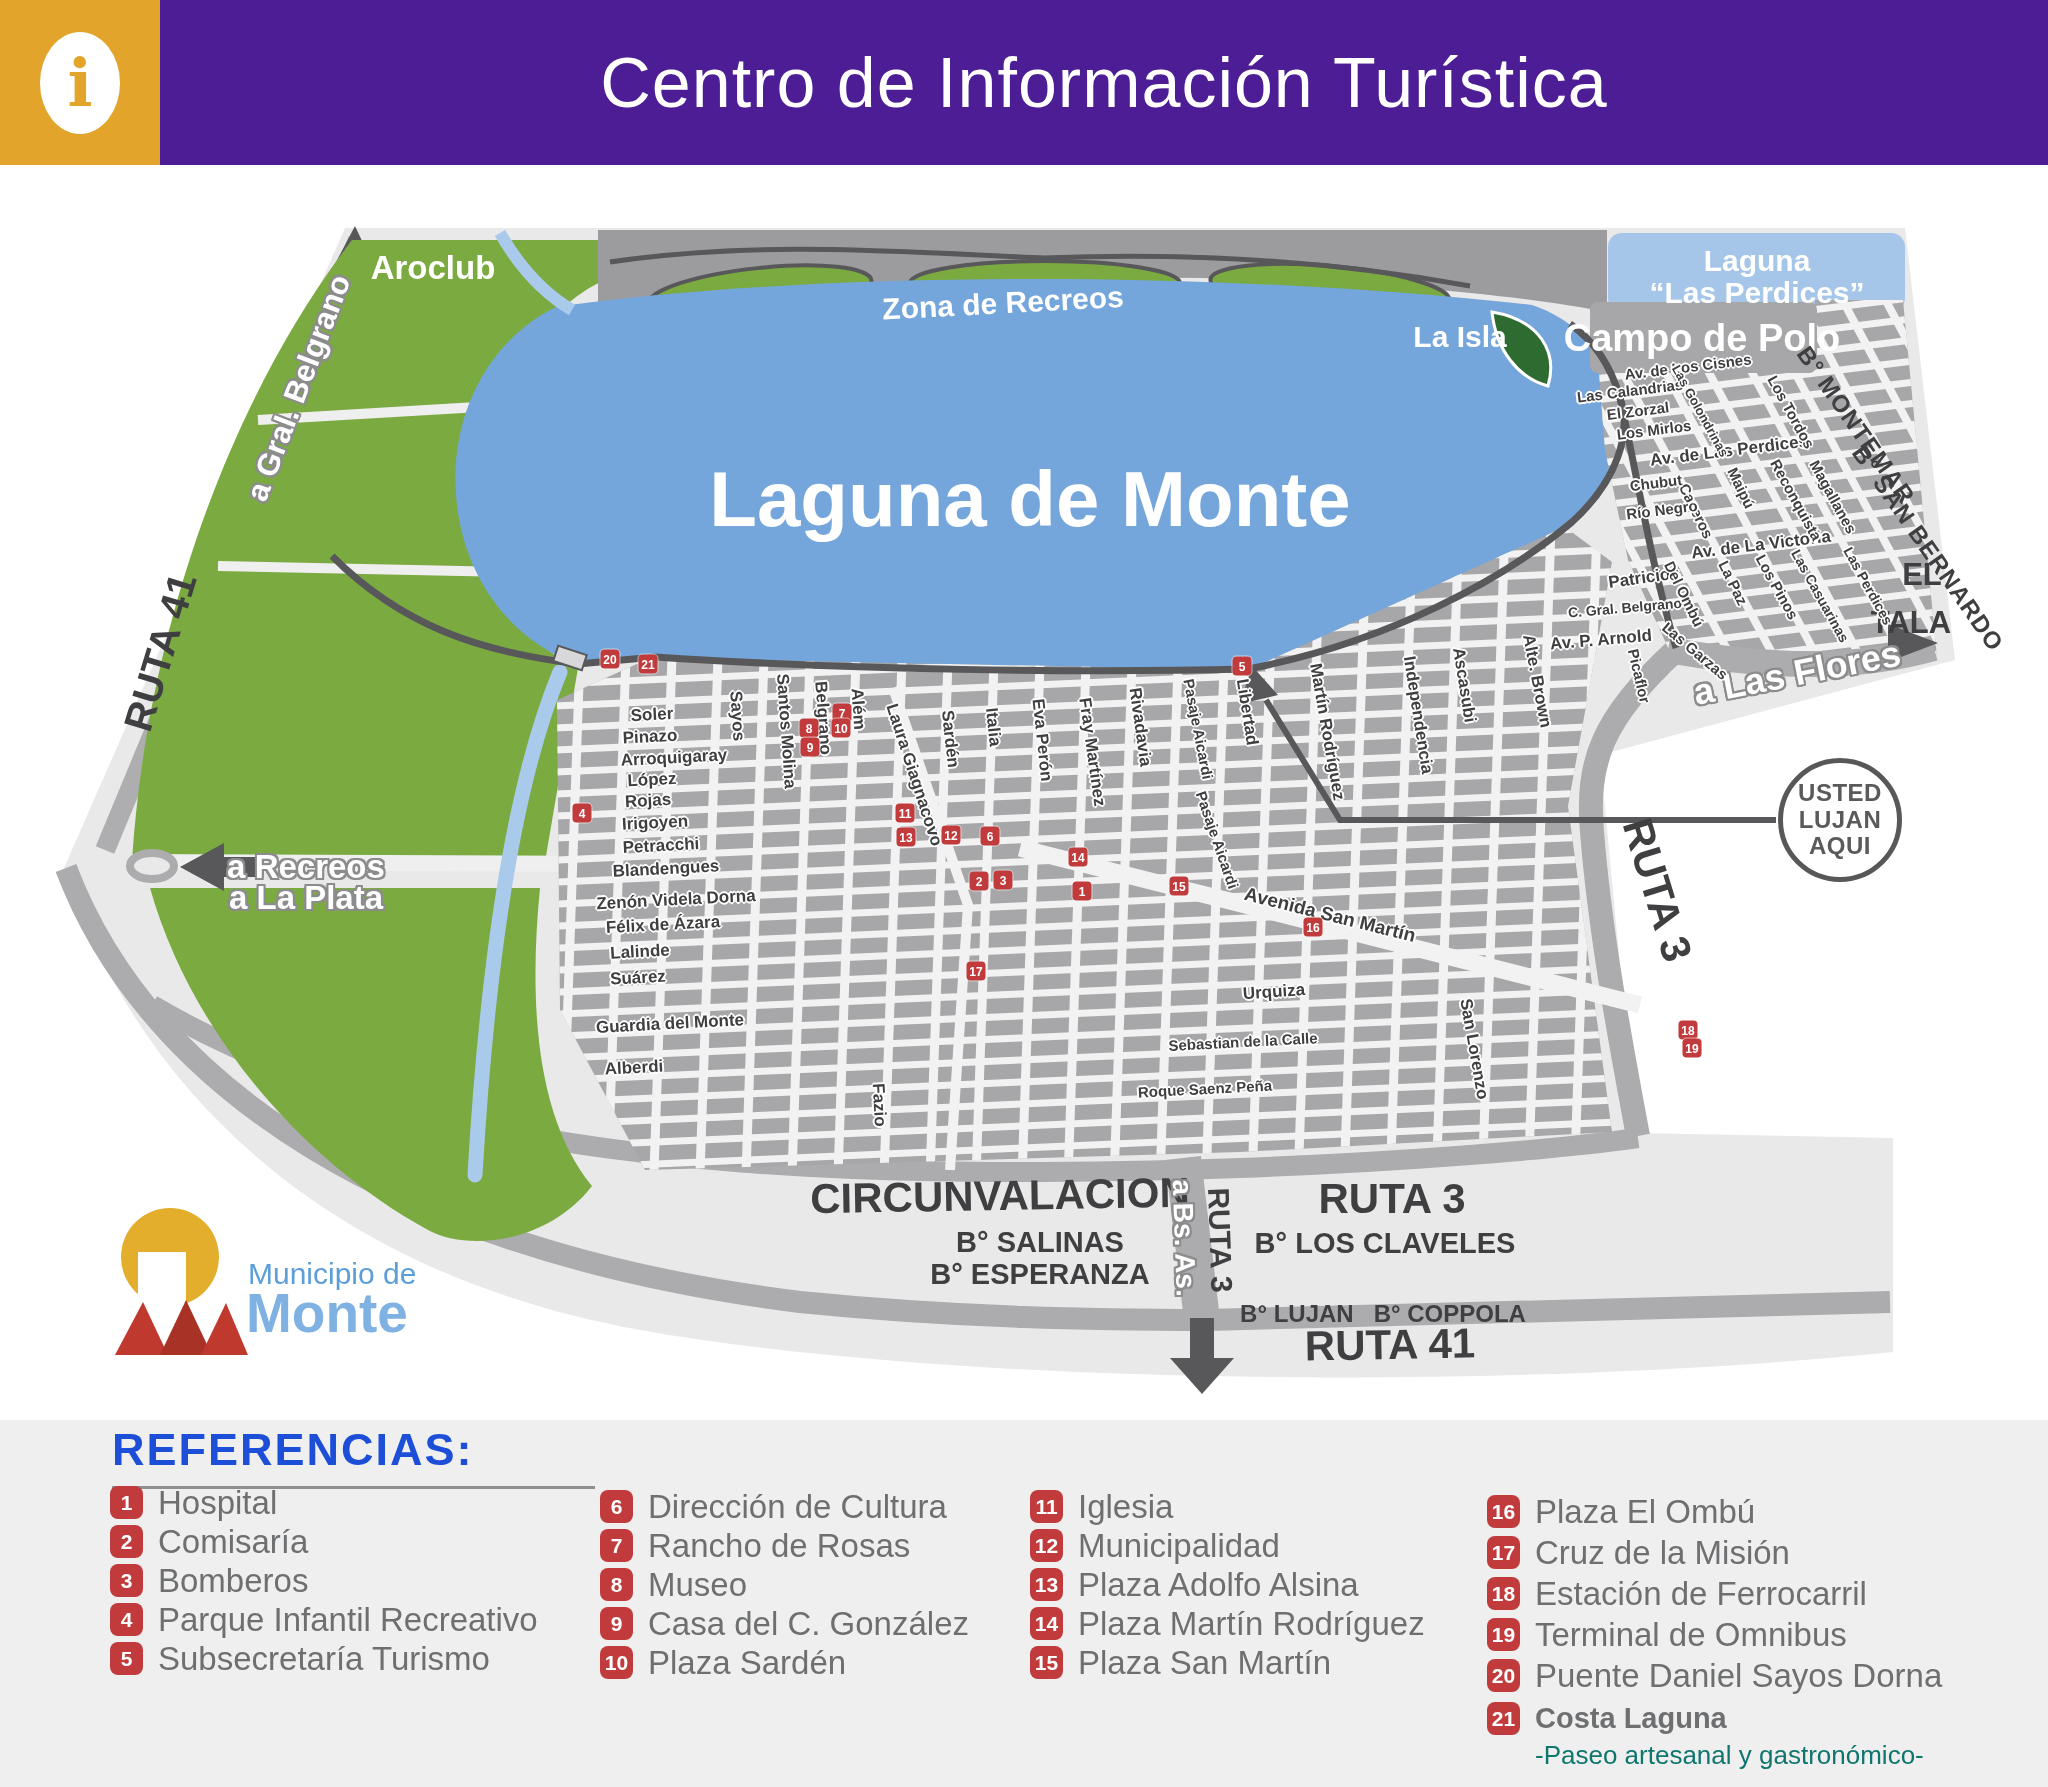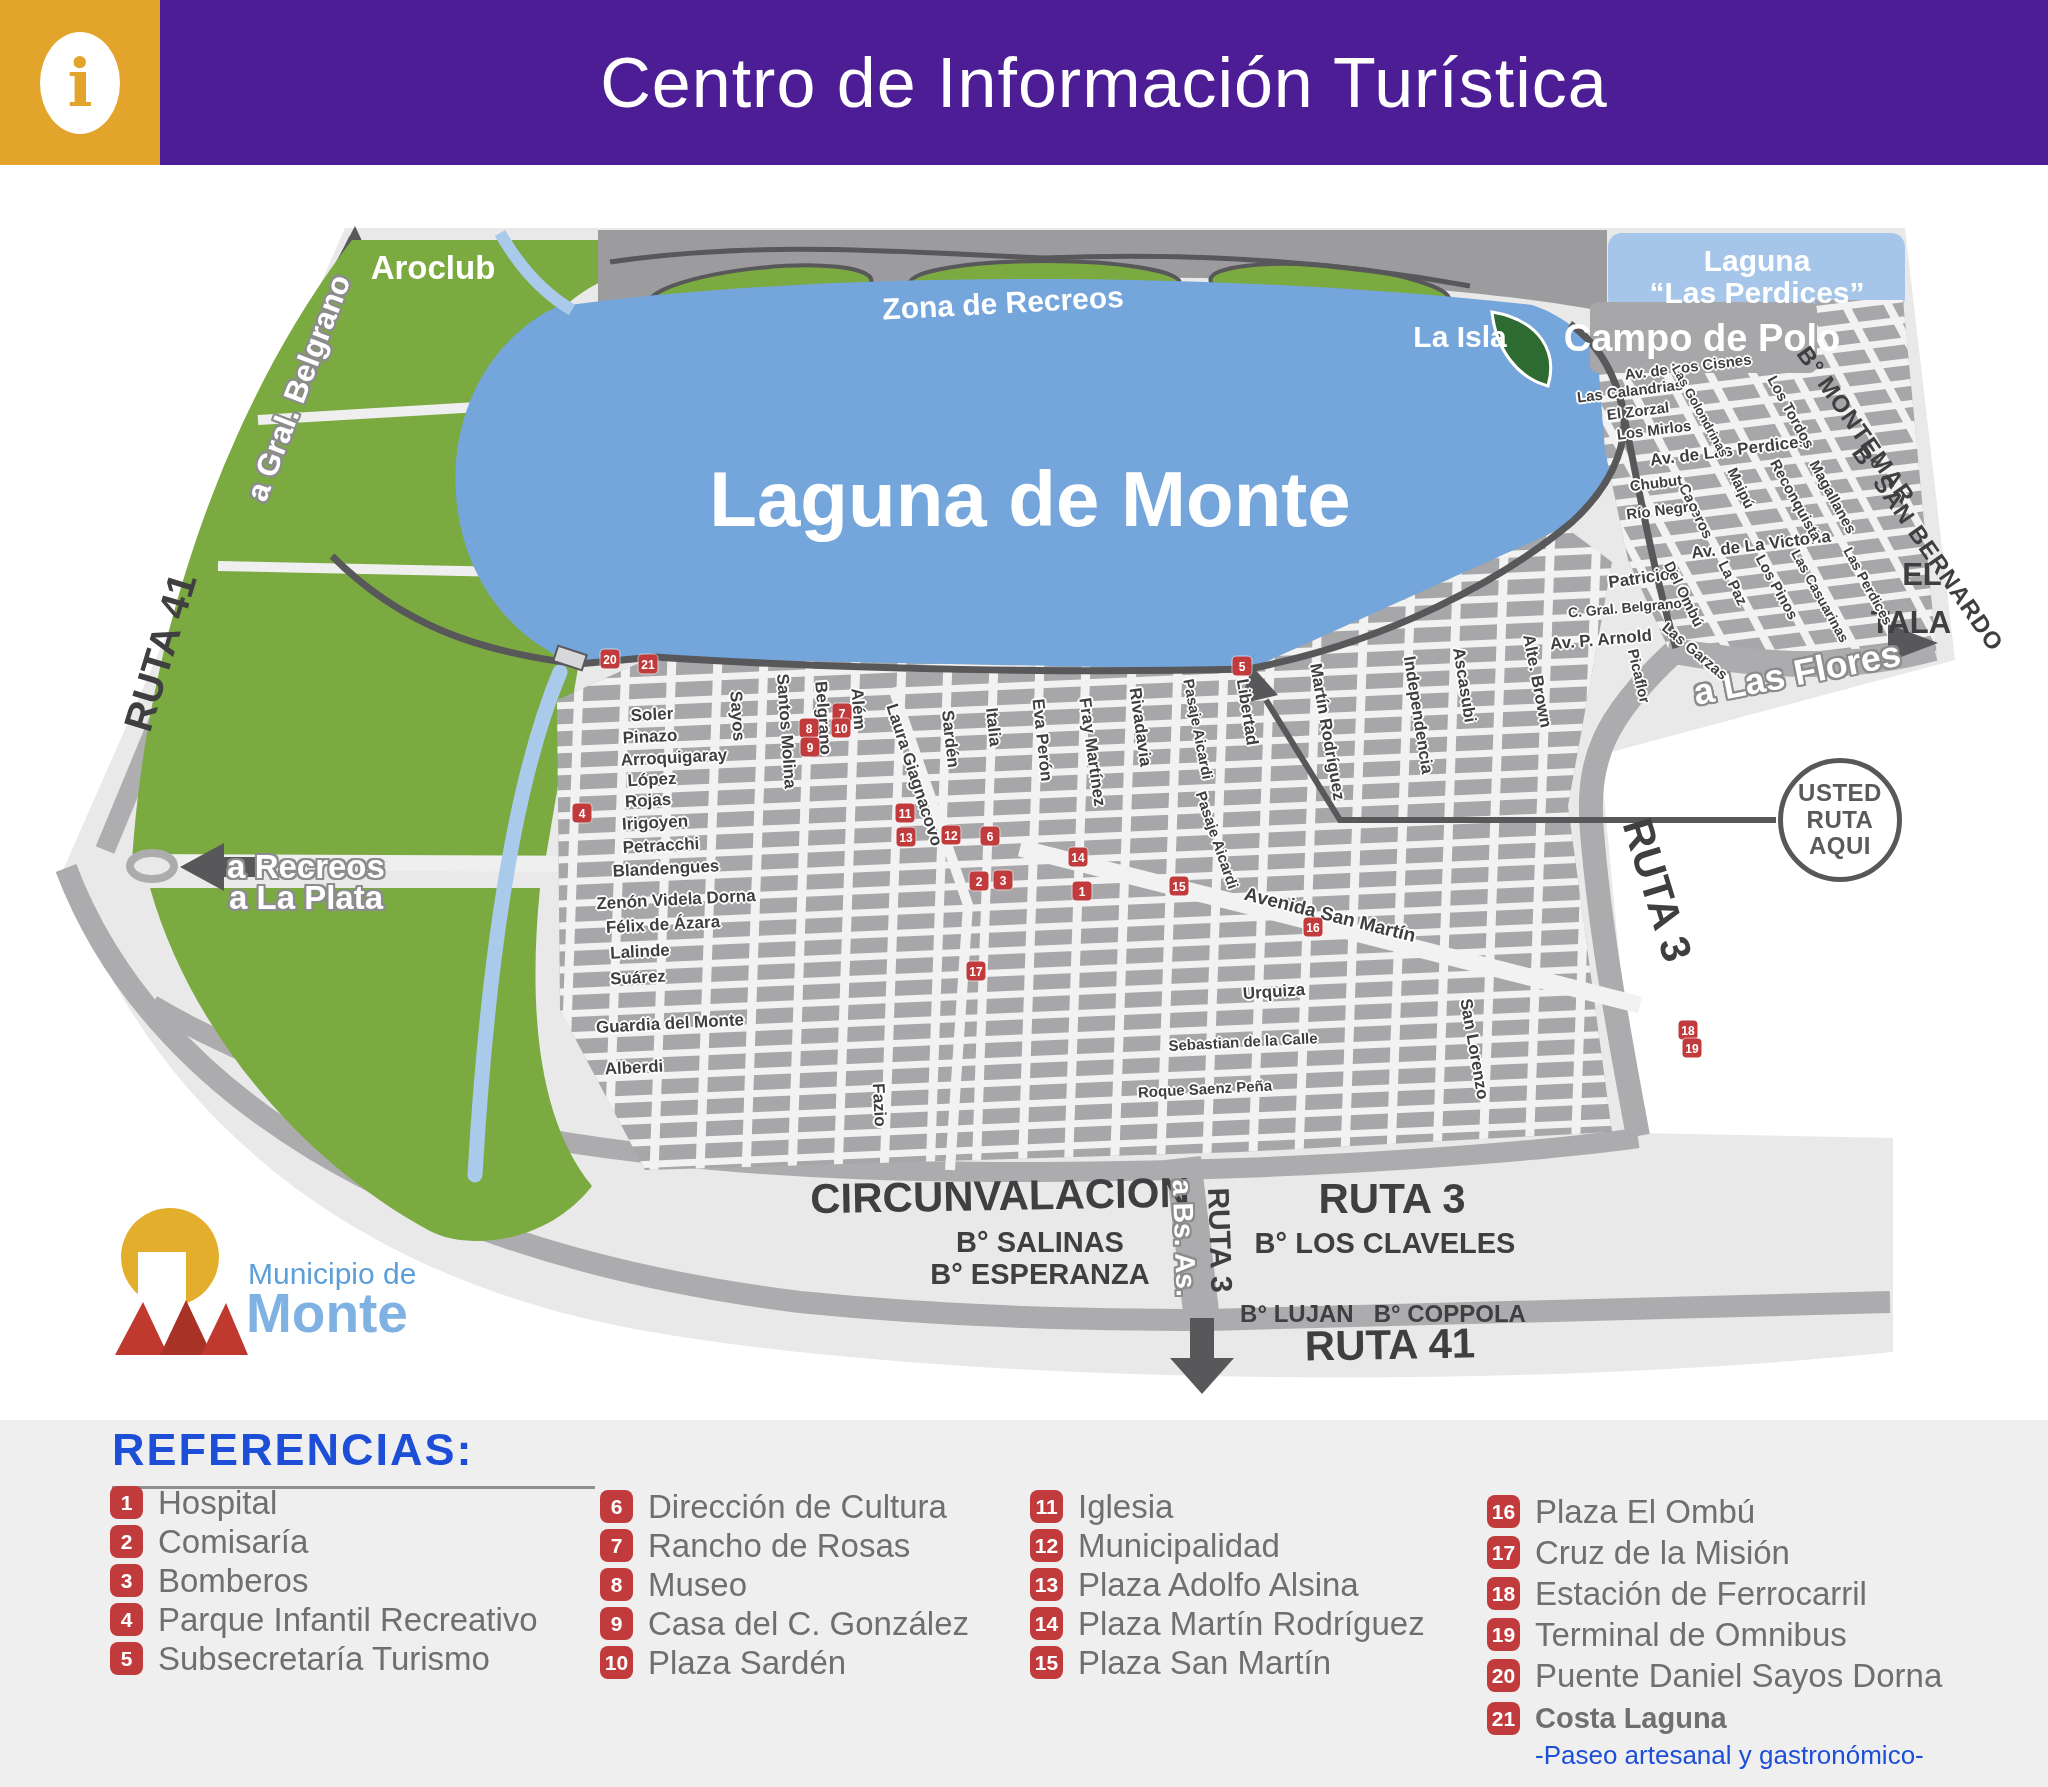--- a/index.html
+++ b/index.html
@@ -41,21 +41,21 @@
   .lcol{position:absolute;display:flex;flex-direction:column;}
   .lcol0{left:110px;top:1483px;}  .lcol1{left:600px;top:1487px;}
   .lcol2{left:1030px;top:1487px;} .lcol3{left:1487px;top:1491px;}
   .lrow{display:flex;align-items:center;height:39px;}
   .lcol3 .lrow{height:41px;}
   .lrow.tall{height:auto;align-items:flex-start;margin-top:6px;}
   .lbadge{width:33px;height:33px;min-width:33px;background:#C23B3C;border-radius:8px;color:#fff;
           font-size:21px;font-weight:bold;display:flex;align-items:center;justify-content:center;margin-right:15px;}
   .ltext{font-size:33px;color:#6E6F71;white-space:nowrap;}
   .ltext.b{font-weight:bold;font-size:29px;}
-  .lsub{font-size:26px;color:#1d4ed8;margin-top:5px;}
+  .lsub{font-size:26px;color:#0f766e;margin-top:5px;}
 </style>
 </head>
 <body>
 
 <div id="page">
 
   <svg id="map-svg" width="2048" height="1787" viewBox="0 0 2048 1787">
     <defs>
       <pattern id="ph" width="40" height="22" patternUnits="userSpaceOnUse" patternTransform="rotate(-2.5)">
           <rect width="40" height="7" fill="#F2F2F2"></rect>
@@ -270,21 +270,21 @@
       <span class="marker" style="left: 1313px; top: 927px;">16</span>
       <span class="marker" style="left: 976px; top: 971px;">17</span>
       <span class="marker" style="left: 1688px; top: 1030px;">18</span>
       <span class="marker" style="left: 1692px; top: 1048px;">19</span>
       <span class="marker" style="left: 610px; top: 659px;">20</span>
       <span class="marker" style="left: 648px; top: 664px;">21</span>
     </div>
 
   <div class="yah" id="yah">
       <div>USTED</div>
-      <div>RUTA</div>
+      <div>LUJAN</div>
       <div>AQUI</div>
     </div>
 
   <div class="legend-band"></div>
   <div class="legend-heading">REFERENCIAS:</div>
   <div id="legend-cols">
       <div class="lcol lcol0">
         <div class="lrow">
           <span class="lbadge">1</span>
           <span class="ltext">Hospital</span>

